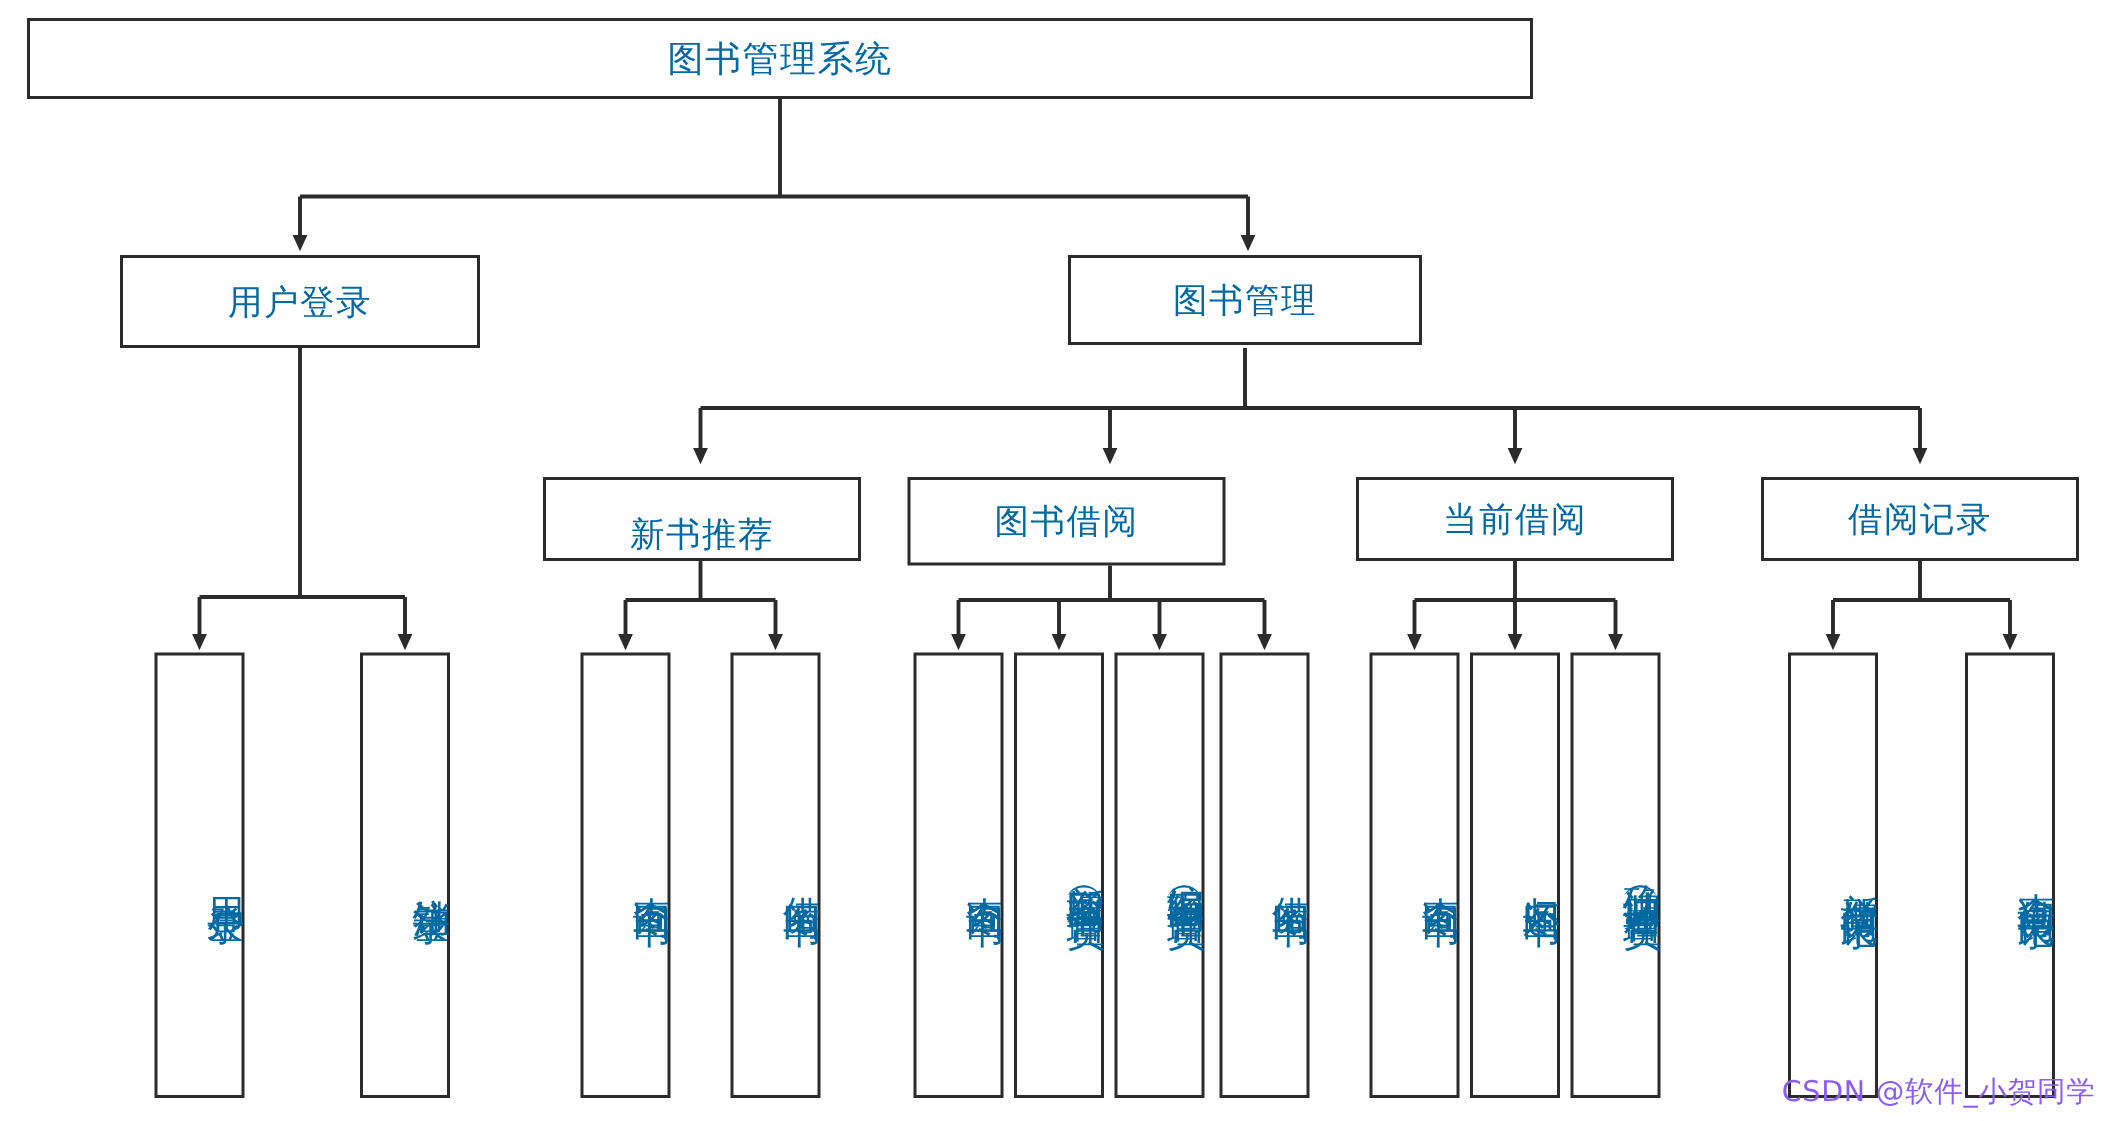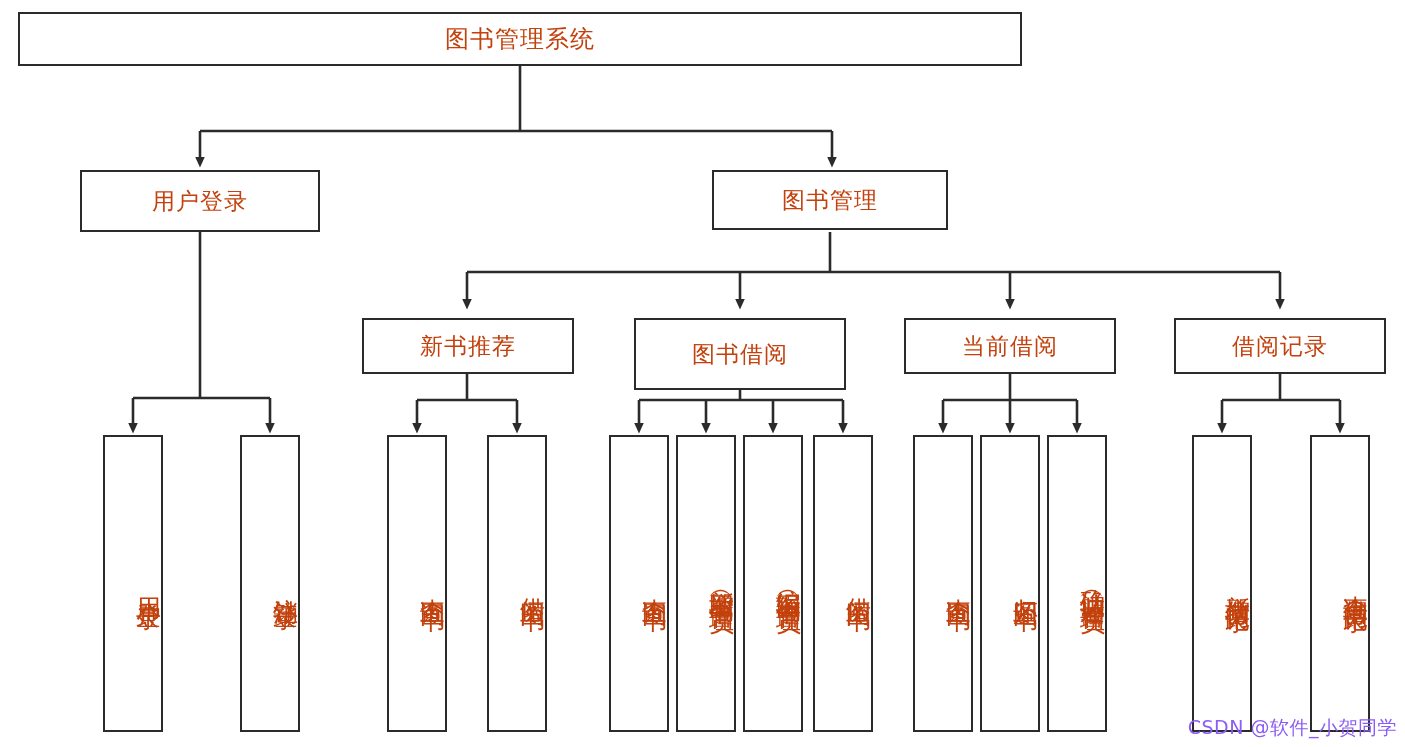--- a/index.html
+++ b/index.html
@@ -18,21 +18,22 @@
     overflow: hidden;
   }
   .node {
     position: absolute;
     box-sizing: border-box;
     border: 2.5px solid #2b2b2b;
     background: #ffffff;
     display: flex;
     align-items: center;
     justify-content: center;
-    color: #c2410c;
+    color: #0369a1;
+    font-family: Liberation Mono, monospace;
   }
   .node.horiz {
     font-size: 23px;
     letter-spacing: 1px;
   }
   .node.root {
     font-size: 24px;
   }
   .node.vert {
     writing-mode: vertical-rl;
@@ -131,24 +132,24 @@
     <span>图书管理系统</span>
   </div>
 
   <div class="node horiz" style="left:80px; top:170px; width:240px; height:62px;">
     <span>用户登录</span>
   </div>
   <div class="node horiz" style="left:712px; top:170px; width:236px; height:60px;">
     <span>图书管理</span>
   </div>
 
-  <div class="node horiz" style="left:362px; top:318px; width:212px; height:56px;">
+  <div class="node horiz" style="left:362px; top:318px; width:212px; height:56px;align-items:flex-end;">
     <span>新书推荐</span>
   </div>
-  <div class="node horiz" style="left:634px; top:318px; width:212px; height:72px;">
+  <div class="node horiz" style="left:605px; top:318px; width:212px; height:59px;">
     <span>图书借阅</span>
   </div>
   <div class="node horiz" style="left:904px; top:318px; width:212px; height:56px;">
     <span>当前借阅</span>
   </div>
   <div class="node horiz" style="left:1174px; top:318px; width:212px; height:56px;">
     <span>借阅记录</span>
   </div>
 
   <div class="node vert" style="left:103px; top:435px; width:60px; height:297px;">

